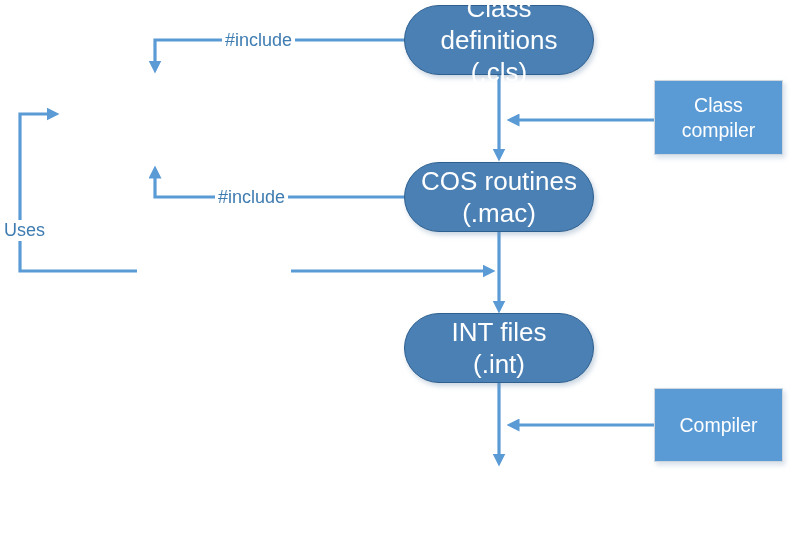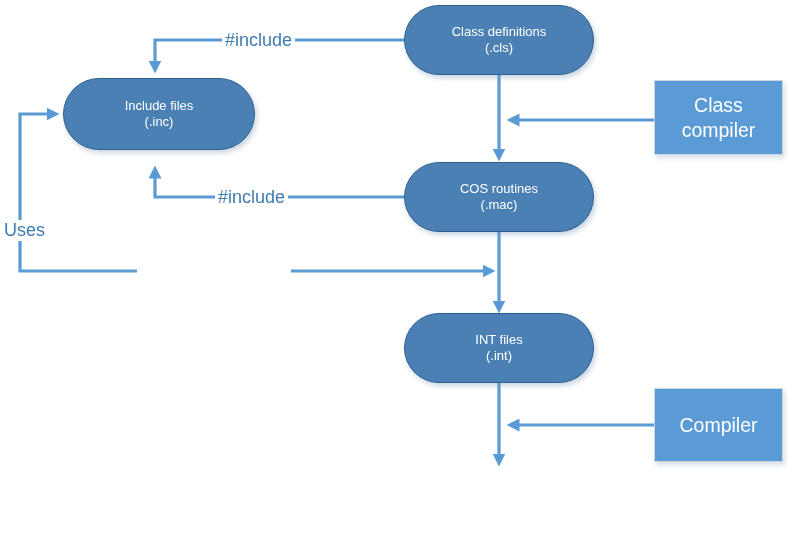--- a/index.html
+++ b/index.html
@@ -34,21 +34,21 @@
     text-align: center;
     color: #ffffff;
     line-height: 1.24;
     white-space: pre-line;
     z-index: 3;
   }
   .rounded {
     background: #4B80B4;
     border: 1px solid #2E5F8E;
     border-radius: 36px;
-    font-size: 13px;
+    font-size: 26px;
     box-shadow: 2px 3px 5px rgba(120,150,180,0.40);
   }
   .rect {
     background: #5B9BD5;
     border: 1px solid #cfd6dd;
     font-size: 19.5px;
     box-shadow: 2px 3px 5px rgba(150,175,200,0.40);
   }
 
   
@@ -108,22 +108,20 @@
 
   <div class="edge-label" style="left:222px; top:30px;">#include</div>
 
   <div class="edge-label" style="left:215px; top:187px;">#include</div>
 
   <div class="edge-label" style="left:1px; top:220px;">Uses</div>
 
   <div class="node rounded" style="left:404px; top:5px; width:190px; height:70px;">Class definitions
 (.cls)</div>
 
-  <div class="node rounded" style="left:63px; top:78px; width:192px; height:72px; border-radius:40px;">Include files
-(.inc)</div>
 
   <div class="node rounded" style="left:404px; top:162px; width:190px; height:70px;">COS routines
 (.mac)</div>
 
   <div class="node rect" style="left:654px; top:80px; width:129px; height:75px;">Class
 compiler</div>
 
 
   <div class="node rounded" style="left:404px; top:313px; width:190px; height:70px;">INT files
 (.int)</div>

